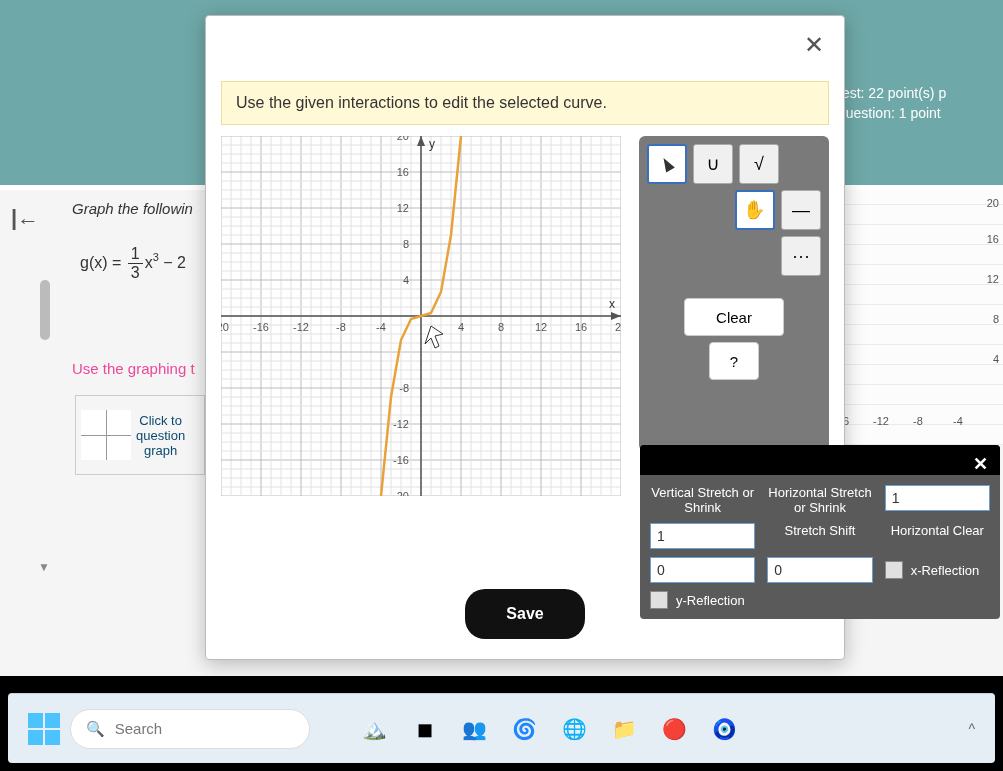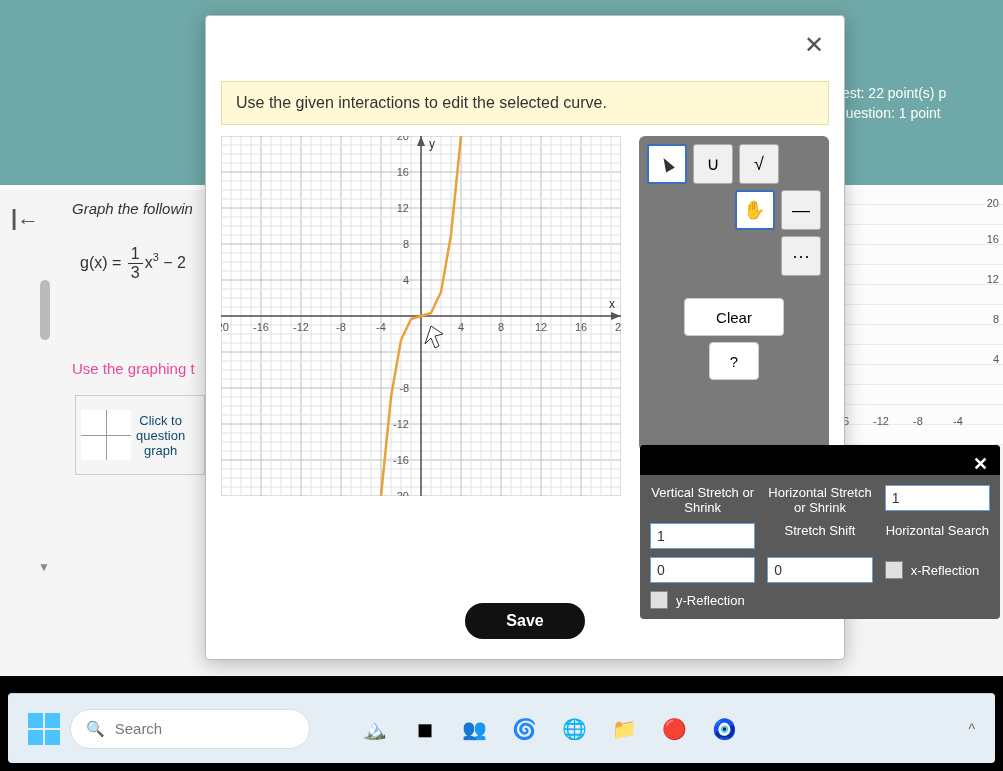--- a/index.html
+++ b/index.html
@@ -33,21 +33,21 @@
 
   .tool-panel { position: absolute; top: 120px; right: 15px; width: 190px; height: 315px; background: #7a7a7a; border-radius: 6px; padding: 8px; }
   .tool-row { display: flex; gap: 6px; margin-bottom: 6px; }
   .tool-btn { width: 40px; height: 40px; background: #f0f0f0; border: 1px solid #aaa; border-radius: 3px; display: flex; align-items: center; justify-content: center; font-size: 18px; cursor: pointer; }
   .tool-btn.sel { background: #fff; border: 2px solid #3a6fc0; }
   .tool-btn .ptr { width:0; height:0; border-left:5px solid transparent; border-right:5px solid transparent; border-bottom:14px solid #333; transform: rotate(-30deg); }
   .action-btn { width: 100px; height: 38px; background: #fff; border: 1px solid #ccc; border-radius: 4px; display: flex; align-items: center; justify-content: center; font-size: 15px; margin: 6px auto; cursor: pointer; }
 
   .modal-footer { position: absolute; bottom: 20px; left: 0; right: 0; display: flex; justify-content: center; gap: 20px; }
   .btn-cancel { width: 120px; height: 40px; background: #fff; border: 2px solid #333; border-radius: 20px; font-size: 16px; font-weight: bold; cursor: pointer; }
-  .btn-save { width: 120px; height: 36px; background: #111; color: #fff; border: none; border-radius: 20px; font-size: 16px; font-weight: bold; cursor: pointer; }
+  .btn-save { width: 120px; height: 50px; background: #111; color: #fff; border: none; border-radius: 20px; font-size: 16px; font-weight: bold; cursor: pointer; }
 
   .transform-panel { position: absolute; top: 445px; left: 640px; width: 360px; background: #5a5a5a; border-radius: 4px; padding: 10px; color: #fff; font-size: 13px; }
   .tp-close { position: absolute; top: 8px; right: 12px; font-size: 18px; color: #fff; cursor: pointer; font-weight: bold; }
   .tp-blackbar { height: 30px; background: #000; margin: -10px -10px 10px -10px; border-radius: 4px 4px 0 0; }
   .tp-grid { display: grid; grid-template-columns: 1fr 1fr 1fr; gap: 8px 12px; }
   .tp-label { text-align: center; font-size: 13px; }
   .tp-input { width: 100%; height: 26px; background: #fff; color: #333; border: 1px solid #6a9fd4; padding: 2px 6px; font-size: 14px; }
   .tp-check { display: flex; align-items: center; gap: 8px; }
   .tp-check .box { width: 18px; height: 18px; background: #e0e0e0; border: 1px solid #888; }
 
@@ -267,21 +267,21 @@
 
   <div class="transform-panel">
     <div class="tp-blackbar"></div>
     <div class="tp-close">✕</div>
     <div class="tp-grid">
       <div class="tp-label">Vertical Stretch or Shrink</div>
       <div class="tp-label">Horizontal Stretch or Shrink</div>
       <input class="tp-input" value="1" style="">
       <input class="tp-input" value="1" style="">
       <div class="tp-label">Stretch Shift</div>
-      <div class="tp-label">Horizontal Search</div>
+      <div class="tp-label">Horizontal Clear</div>
       <input class="tp-input" value="0" style="">
       <input class="tp-input" value="0" style="">
       <div class="tp-check">
           <div class="box"></div>
           <span>x-Reflection</span>
         </div>
       <div class="tp-check">
           <div class="box"></div>
           <span>y-Reflection</span>
         </div>

